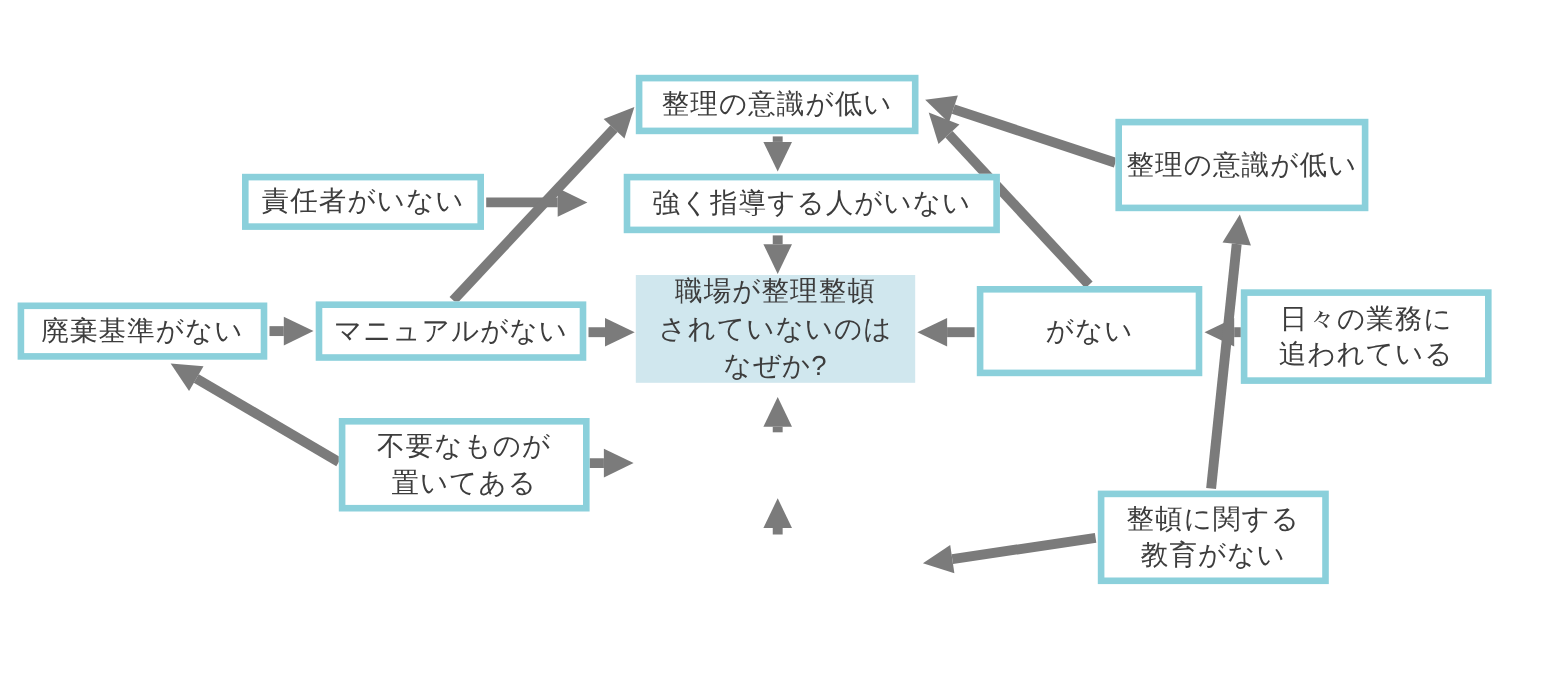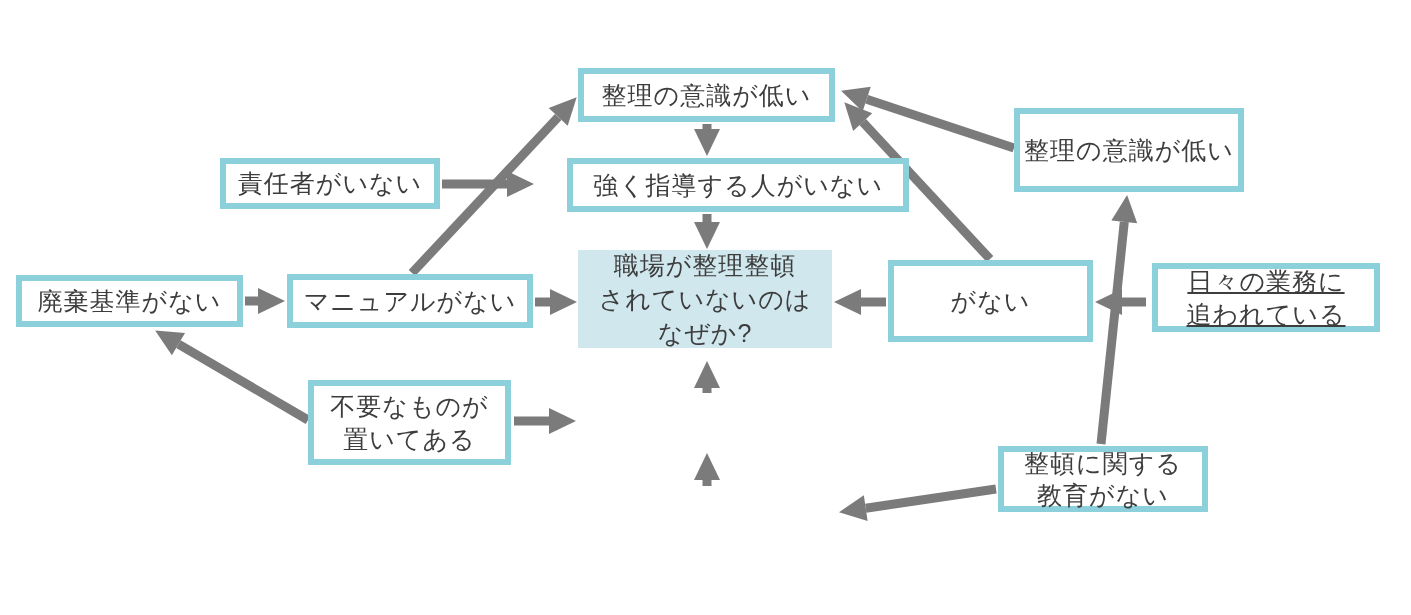--- a/index.html
+++ b/index.html
@@ -92,28 +92,28 @@
       <div class="node-line">廃棄基準がない</div>
     </div>
     <div class="node center" style="left: 578px; top: 250px; width: 254px; height: 98px;">
       <div class="node-line">職場が整理整頓</div>
       <div class="node-line">されていないのは</div>
       <div class="node-line">なぜか?</div>
     </div>
     <div class="node" style="left: 888px; top: 260px; width: 205px; height: 82px;">
       <div class="node-line">がない</div>
     </div>
-    <div class="node" style="left: 1152px; top: 263px; width: 228px; height: 69px; text-decoration: underline;">
+    <div class="node" style="left: 1128px; top: 263px; width: 228px; height: 86px;">
       <div class="node-line">日々の業務に</div>
       <div class="node-line">追われている</div>
     </div>
     <div class="node" style="left: 1014px; top: 108px; width: 230px; height: 84px;">
       <div class="node-line">整理の意識が低い</div>
     </div>
-    <div class="node" style="left: 308px; top: 380px; width: 203px; height: 85px;">
+    <div class="node" style="left: 308px; top: 380px; width: 228px; height: 85px;">
       <div class="node-line">不要なものが</div>
       <div class="node-line">置いてある</div>
     </div>
-    <div class="node" style="left: 998px; top: 446px; width: 210px; height: 66px;">
+    <div class="node" style="left: 998px; top: 446px; width: 210px; height: 85px;">
       <div class="node-line">整頓に関する</div>
       <div class="node-line">教育がない</div>
     </div>
   </div>
 
 </body></html>

